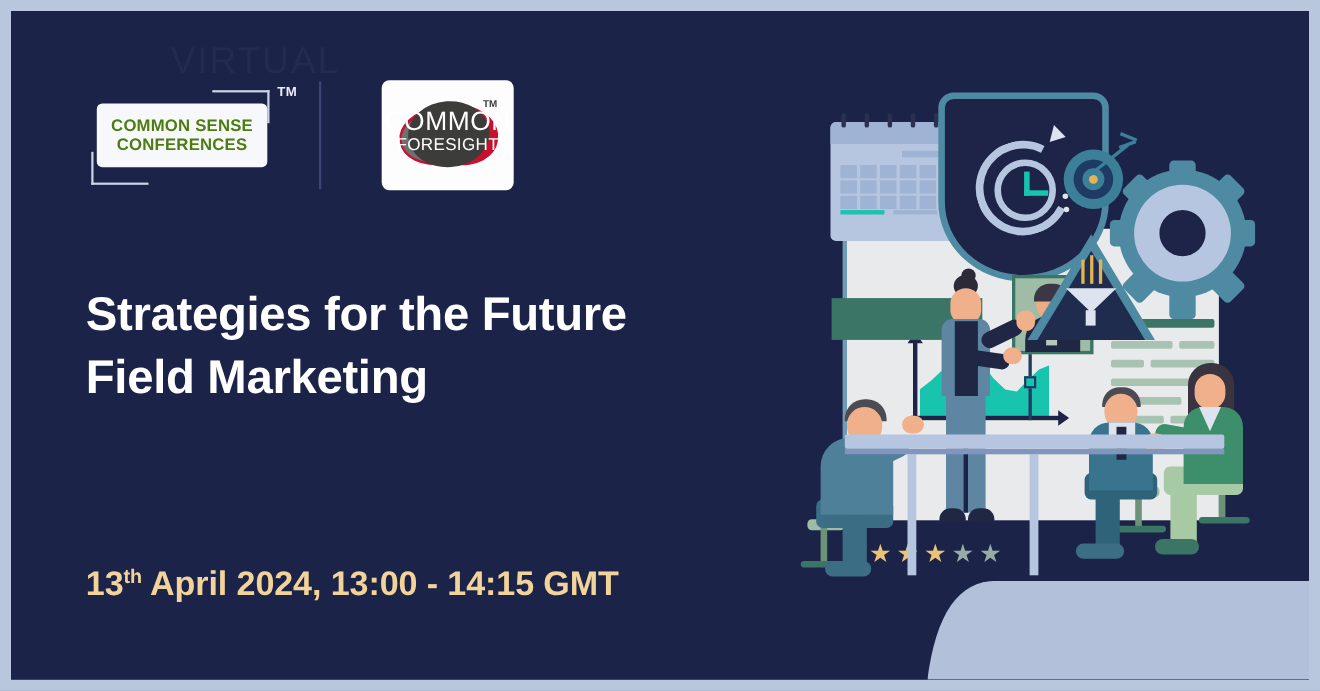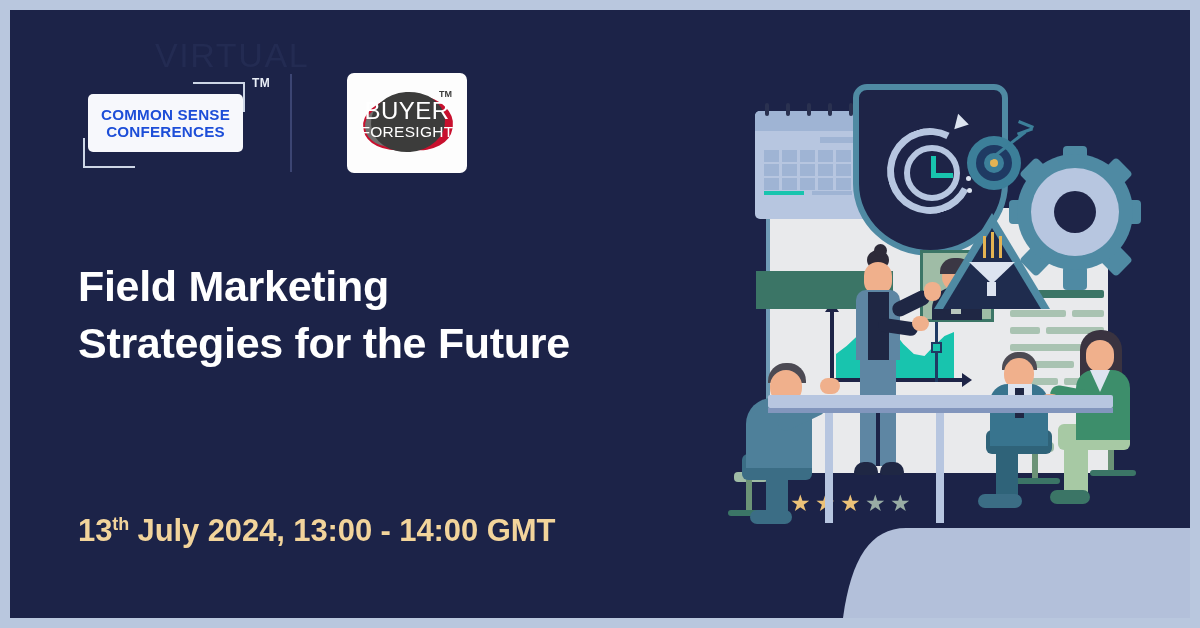--- a/index.html
+++ b/index.html
@@ -36,21 +36,21 @@
     position:absolute;
     left:12px; top:26px;
     width:155px; height:58px;
     background:#f7f8fc;
     border-radius:5px;
     display:flex; flex-direction:column;
     align-items:center; justify-content:center;
     line-height:1.14;
   }
   #cs-plate span {
-    color:#1d4ed8;
+    color:#4d7c0f;
     font-weight:bold;
     font-size:15.2px;
     letter-spacing:0.2px;
     white-space:nowrap;
   }
   .bracket { position:absolute; }
   #br-tr {
     left:117px; top:14px; width:52px; height:30px;
     border-top:2px solid #cdd6e6;
     border-right:2px solid #cdd6e6;
@@ -421,33 +421,33 @@
       </div>
 
       <div id="logo-divider"></div>
 
       <div id="bf-logo">
         <div id="bf-blob-red"></div>
         <div id="bf-blob-red2"></div>
         <div id="bf-blob-gray"></div>
         <div id="bf-blob-dark"></div>
         <div id="bf-text">
-          <span class="b1">BUYER</span>
+          <span class="b1">COMMON</span>
           <span class="b2">FORESIGHT</span>
         </div>
         <div id="bf-tm">TM</div>
       </div>
     </div>
 
     <h1 id="headline">
+      <span class="hl">Strategies for the Future</span>
       <span class="hl">Field Marketing</span>
-      <span class="hl">Strategies for the Future</span>
     </h1>
 
-    <div id="datetime"><span>13</span><sup>th</sup><span> July 2024, 13:00 - 14:00 GMT</span></div>
+    <div id="datetime"><span>13</span><sup>th</sup><span> April 2024, 13:00 - 14:15 GMT</span></div>
 
     <div id="illustration">
 
       <div class="sh" id="doc-panel-edge"></div>
       <div class="sh" id="doc-panel-edge2"></div>
       <div class="sh" id="doc-panel"></div>
 
       <div class="sh" id="board"></div>
       <div class="sh" id="chart-area"></div>
       <div class="sh" id="axis-x"></div>

